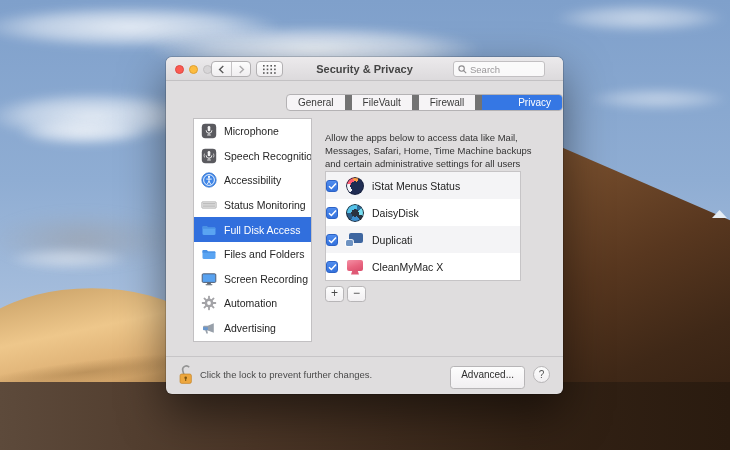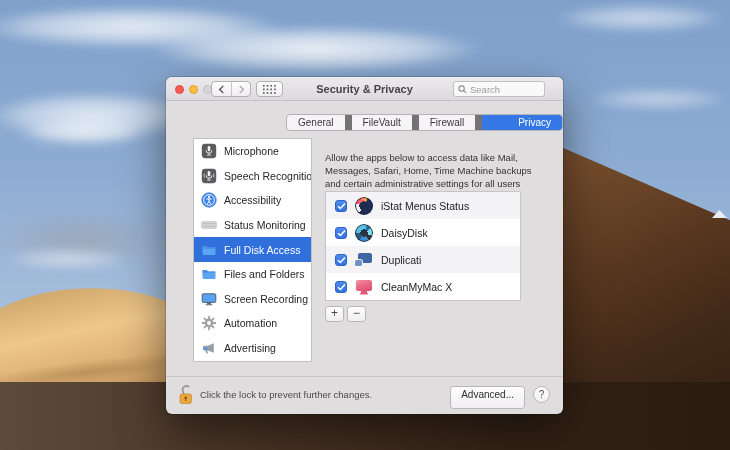--- a/index.html
+++ b/index.html
@@ -23,21 +23,21 @@
   .dune-gold { position:absolute; left:-60px; top:288px; width:285px; height:132px; z-index:3;
     border-radius:50% 60% 45% 40% / 70% 80% 30% 35%; transform:rotate(-7deg);
     background:linear-gradient(175deg,#caa268 0%,#eec78b 35%,#dcae72 62%,#b68a52 88%); }
   .dune-gold::after { content:""; position:absolute; left:8%; top:55%; width:85%; height:18%;
     border-radius:50%; background:radial-gradient(ellipse, rgba(130,95,50,.35), rgba(130,95,50,0) 70%); }
   .dune-dark { position:absolute; left:0; top:382px; width:730px; height:68px; z-index:4;
     background:linear-gradient(90deg,#5d4a3b 0%,#4a3526 35%,#332215 72%,#2a1b0f 100%); }
 
   
   .window { position:absolute; left:166px; top:57px; width:397px; height:337px; z-index:10;
-    background:#dfddde; border-radius:6px; box-shadow:0 18px 45px rgba(0,0,0,.5), 0 0 0 1px rgba(0,0,0,.15);margin-top:20px; }
+    background:#dfddde; border-radius:6px; box-shadow:0 18px 45px rgba(0,0,0,.5), 0 0 0 1px rgba(0,0,0,.15); }
   .titlebar { position:absolute; left:0; top:0; width:100%; height:24px;
     background:linear-gradient(#eceaec,#dcdadc); border-bottom:1px solid #c3c1c3; border-radius:6px 6px 0 0; }
   .win-title { position:absolute; left:0; top:0; width:100%; height:24px; line-height:24px;
     text-align:center; font-size:11px; font-weight:bold; color:#454545; }
   .lights { position:absolute; left:9px; top:8px; display:flex; gap:5px; }
   .light { width:9px; height:9px; border-radius:50%; }
   .light.close{ background:#fc5a52; border:.5px solid #dd4a43;}
   .light.min{ background:#fdbc3f; border:.5px solid #dd9f33;}
   .light.zoom{ background:#d7d5d7; border:.5px solid #c2c0c2;}
   .navseg { position:absolute; left:45px; top:4px; height:16px; display:flex;
@@ -69,21 +69,21 @@
   .s-item .lbl { font-size:10.5px; color:#262626; white-space:nowrap; }
   .s-item.selected { background:#316fdd; }
   .s-item.selected .lbl { color:#fff; }
   .si { width:16px; height:16px; flex:0 0 auto; display:inline-flex; }
 
   
   .desc { position:absolute; left:159px; top:74px; width:208px; font-size:9.5px;
     line-height:1.38; color:#333; }
   .listbox { position:absolute; left:159px; top:114px; width:196px; height:110px;
     background:#fff; border:1px solid #c6c4c6; overflow:hidden; }
-  .row { height:27px; display:flex; align-items:center; padding-left:9px; gap:8px; }
+  .row { height:27px; display:flex; align-items:center; gap:8px; }
   .row:nth-child(odd) { background:#f4f4f6; }
   .row .lbl { font-size:10.5px; color:#222; }
   .checkbox { width:12px; height:12px; border-radius:3px; background:linear-gradient(#4f8cee,#3472dd);
     border:.5px solid #2d63c6; display:flex; align-items:center; justify-content:center; flex:0 0 auto; }
   .ai { width:18px; height:18px; position:relative; flex:0 0 auto; }
   .ai-istat { border-radius:50%; box-shadow:inset 0 0 0 1px #16203c;
     background:radial-gradient(circle at 50% 50%, #1f2c52 0 36%, rgba(0,0,0,0) 37%),
       conic-gradient(from 215deg, #f2f3f7 0 72deg, #ff5d73 72deg 132deg, #ff9f45 132deg 172deg, #202d54 172deg 360deg); }
   .ai-daisy { border-radius:50%; box-shadow:inset 0 0 0 1px #1e2630;
     background:radial-gradient(circle at 50% 50%, #2b3340 0 28%, rgba(0,0,0,0) 29%),

